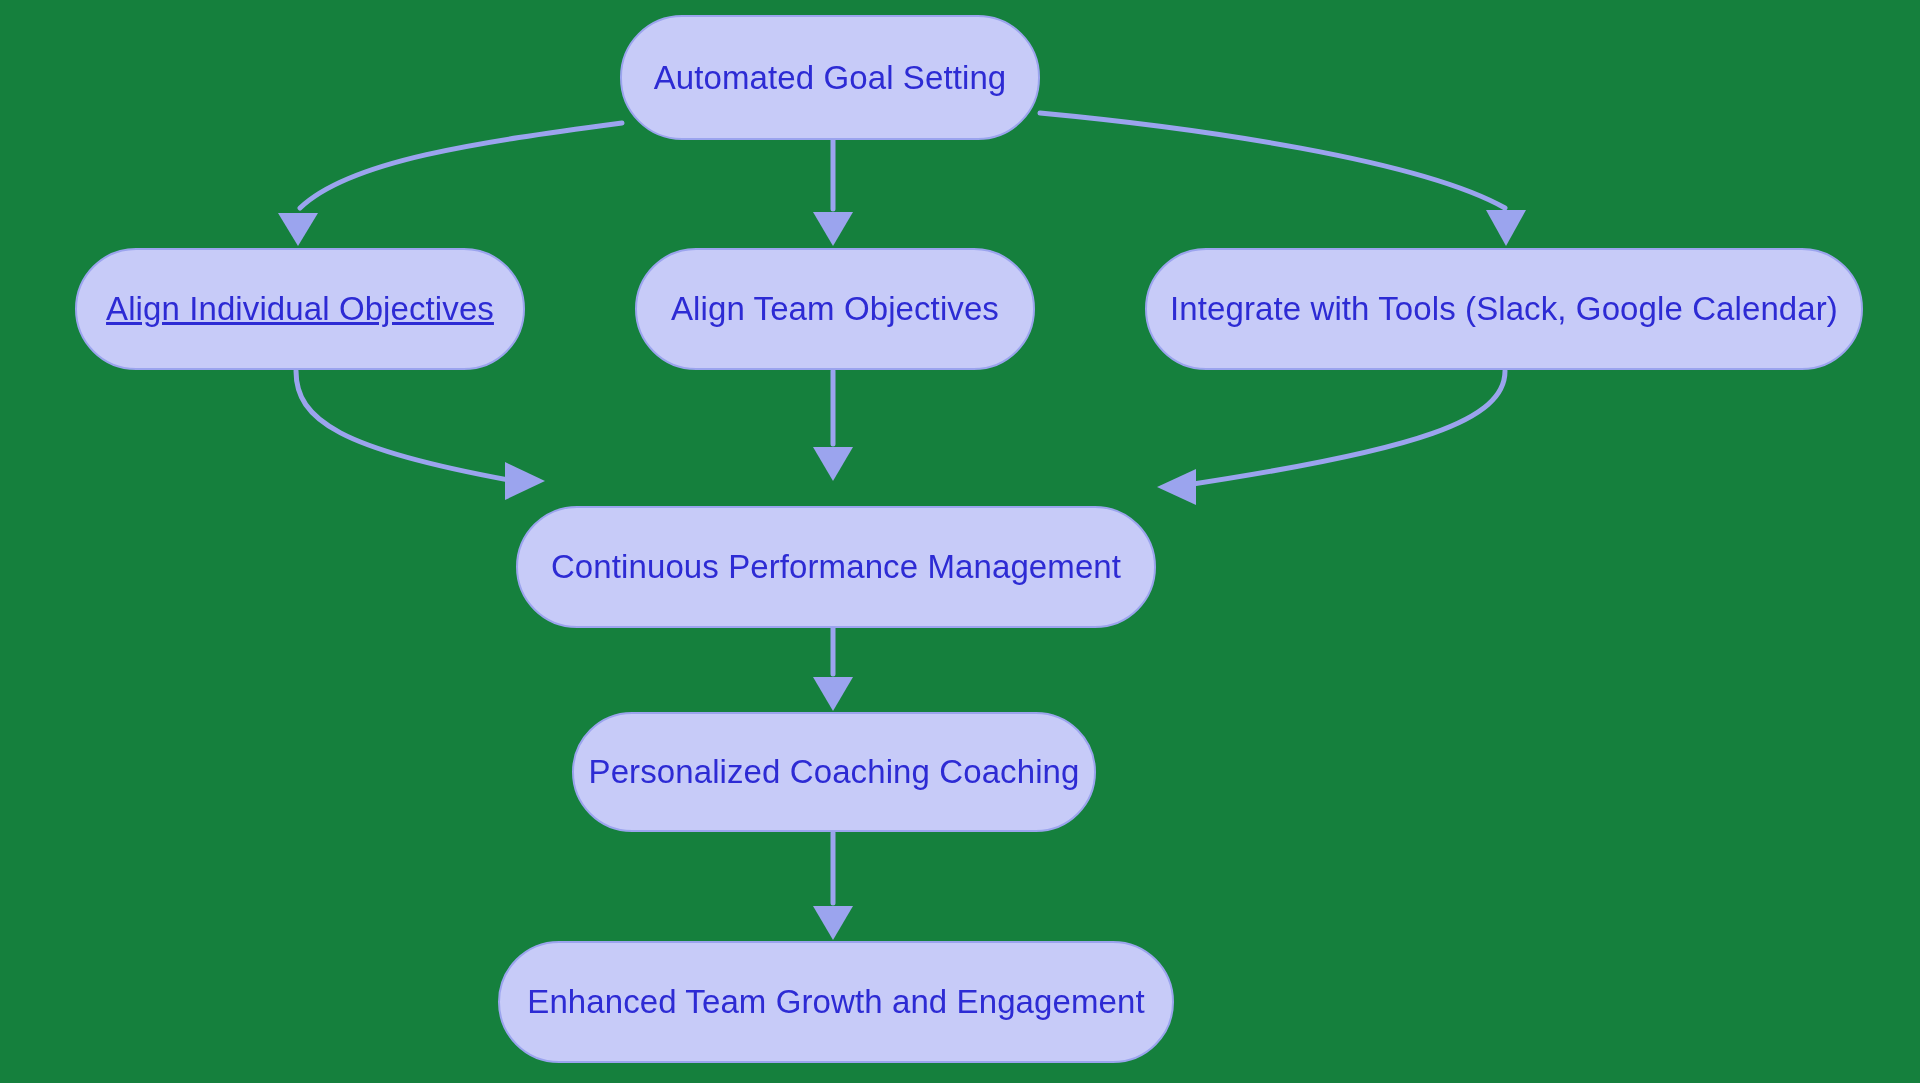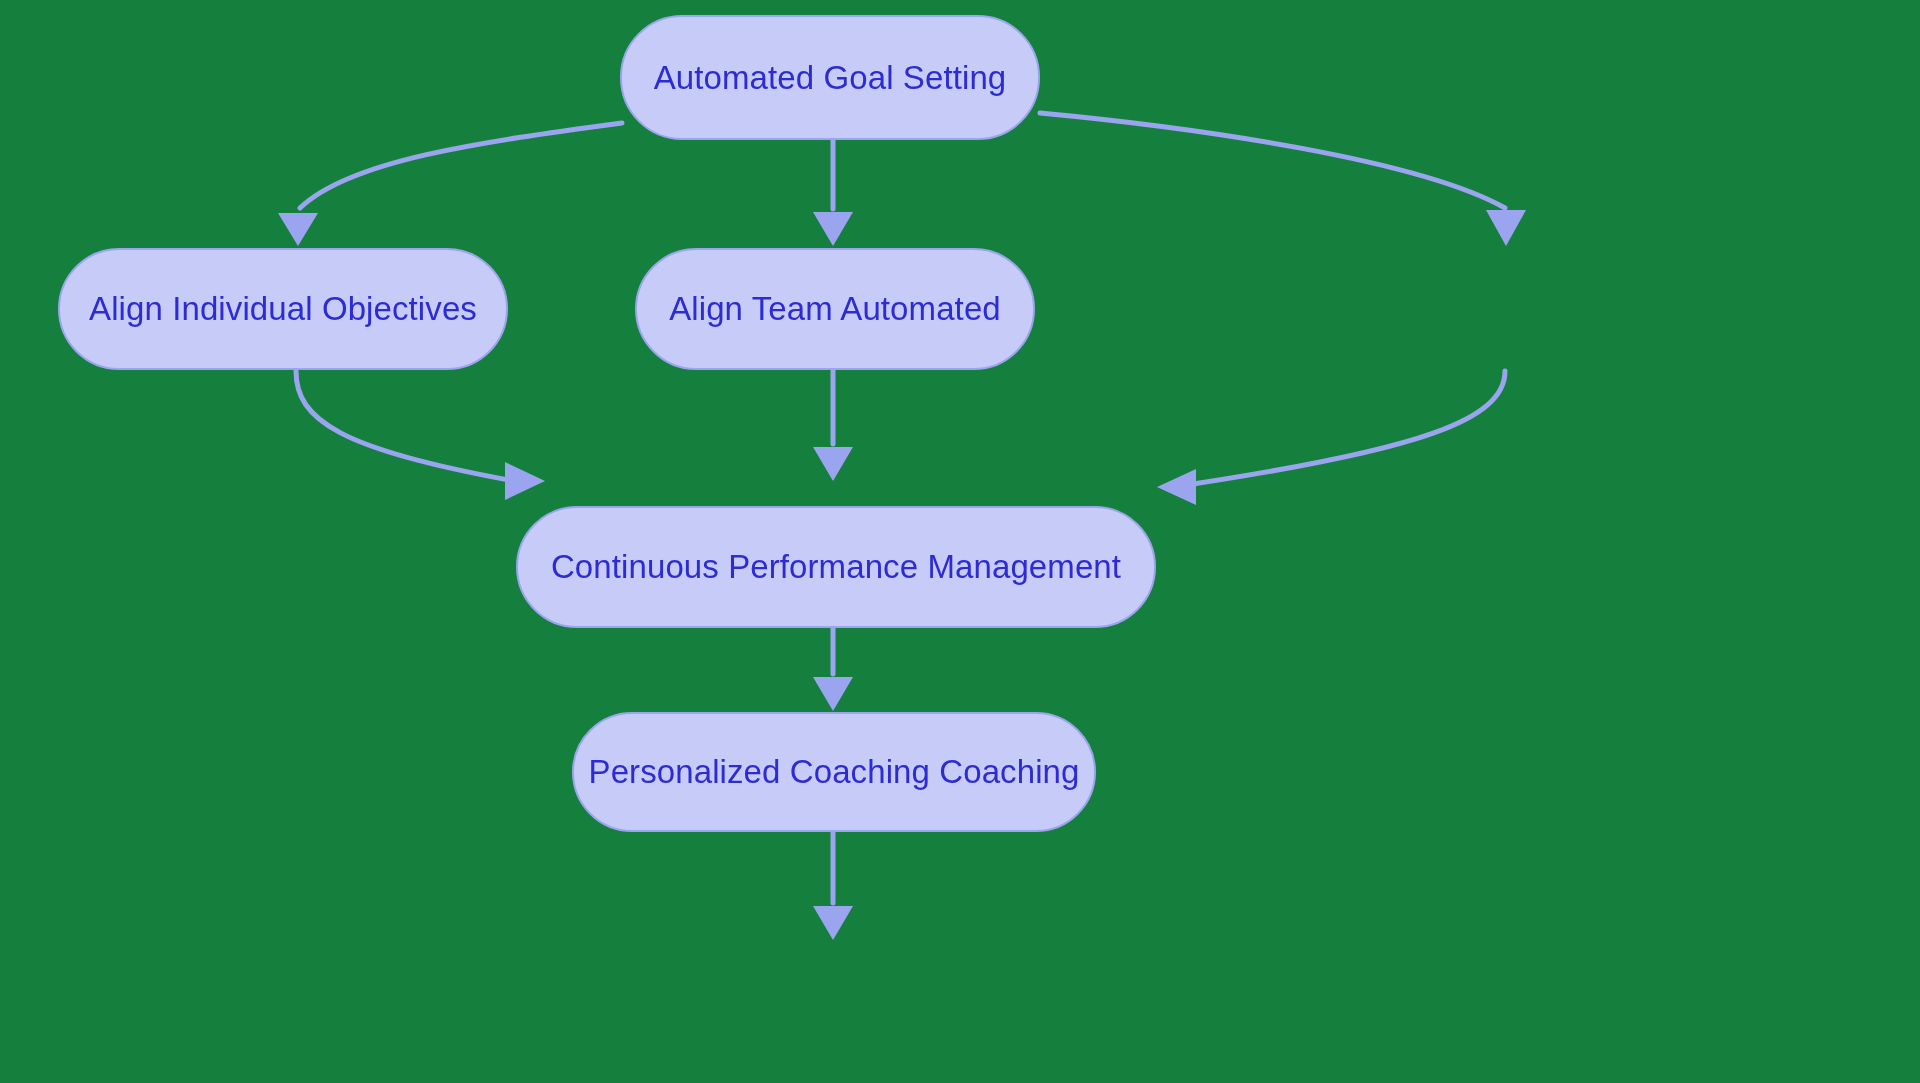--- a/index.html
+++ b/index.html
@@ -98,31 +98,37 @@
     <g>
       <path d="M 833 833 L 833 903" fill="none" stroke="#9ba4ee" stroke-width="5" stroke-linecap="round"></path>
       <path d="M 813 906 L 853 906 L 833 940 z" fill="#9ba4ee"></path>
     </g>
   </svg>
 
   <div class="node" style="left:620px; top:15px; width:420px; height:125px;">
     <span class="node-label">Automated Goal Setting</span>
   </div>
 
-  <div class="node" style="left:58px; top:248px; width:450px; height:122px;">
+  <div class="node" style="left:75px; top:248px; width:450px; height:122px;text-decoration:underline;">
     <span class="node-label">Align Individual Objectives</span>
   </div>
 
   <div class="node" style="left:635px; top:248px; width:400px; height:122px;">
-    <span class="node-label">Align Team Automated</span>
+    <span class="node-label">Align Team Objectives</span>
   </div>
 
+  <div class="node" style="left:1145px; top:248px; width:718px; height:122px;">
+    <span class="node-label">Integrate with Tools (Slack, Google Calendar)</span>
+  </div>
 
   <div class="node" style="left:516px; top:482px; width:640px; height:122px;margin-top:24px;">
     <span class="node-label">Continuous Performance Management</span>
   </div>
 
   <div class="node" style="left:572px; top:712px; width:524px; height:120px;">
     <span class="node-label">Personalized Coaching Coaching</span>
   </div>
 
+  <div class="node" style="left:498px; top:941px; width:676px; height:122px;">
+    <span class="node-label">Enhanced Team Growth and Engagement</span>
+  </div>
 
 </div>
 
 </body></html>

